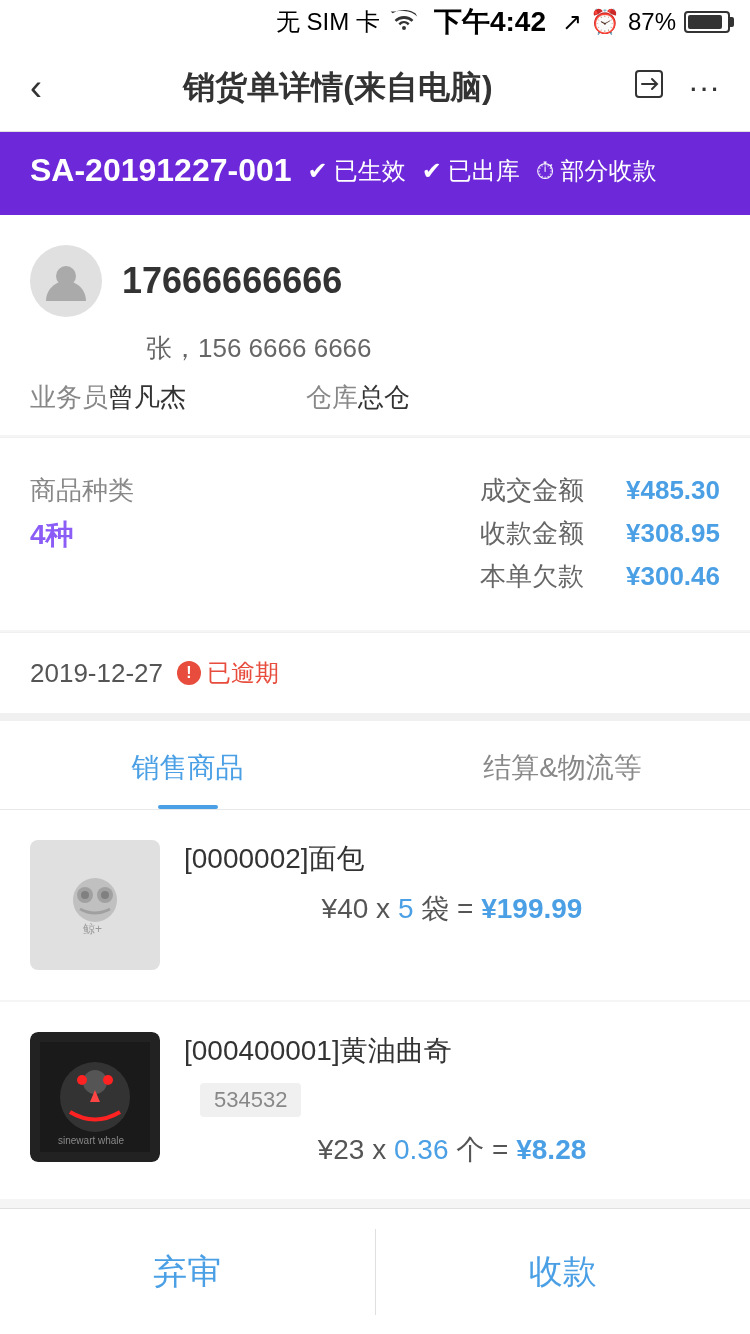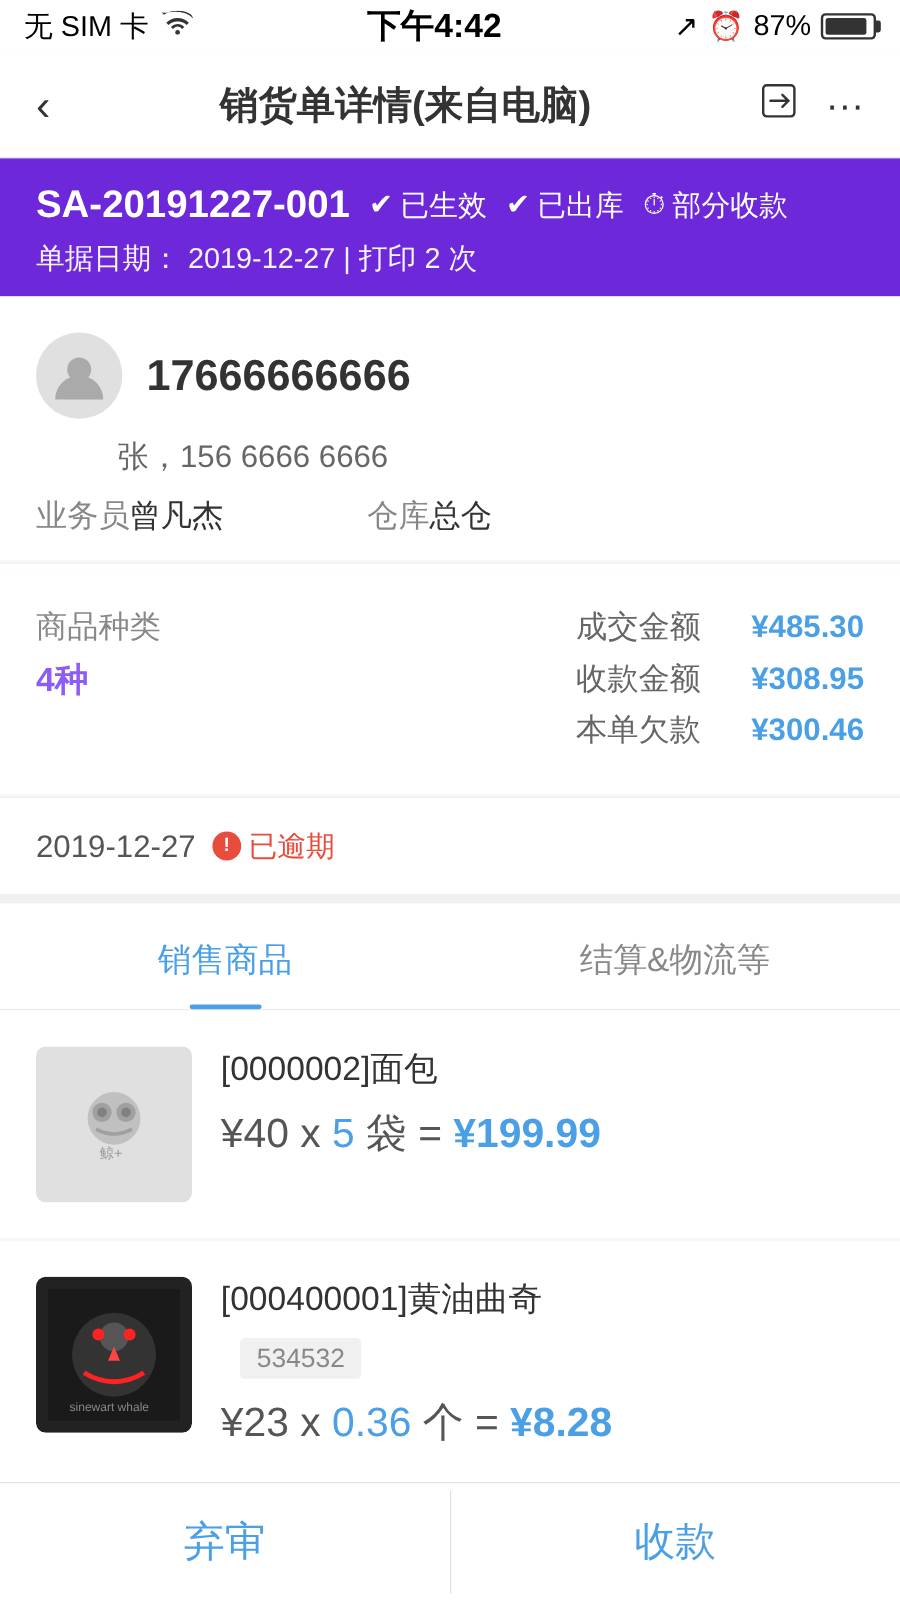--- a/index.html
+++ b/index.html
@@ -12,21 +12,21 @@
       overflow-x: hidden;
       font-size: 28px;
     }
 
     
     .status-bar {
       height: 44px;
       background: #fff;
       display: flex;
       align-items: center;
-      justify-content: space-between;
+      justify-content: flex-end;
       padding: 0 20px;
       font-size: 24px;
       font-weight: 500;
       gap: 16px;
     }
     .status-left { display: flex; align-items: center; gap: 10px; }
     .status-center { font-size: 28px; font-weight: 600; }
     .status-right { display: flex; align-items: center; gap: 8px; font-size: 24px; }
     .battery-icon {
       width: 46px; height: 22px; border: 2px solid #333; border-radius: 4px; position: relative; display: inline-flex; align-items: center;
@@ -95,21 +95,21 @@
       width: 72px;
       height: 72px;
       border-radius: 50%;
       background: #e0e0e0;
       display: flex;
       align-items: center;
       justify-content: center;
       flex-shrink: 0;
     }
     .customer-name { font-size: 36px; font-weight: 600; color: #333; }
-    .customer-sub { font-size: 26px; color: #666; margin-left: 68px; margin-bottom: 14px; }
+    .customer-sub { font-size: 26px; color: #666; margin-left: 116px; margin-bottom: 14px; }
     .customer-meta {
       display: flex;
       gap: 40px;
       margin-left: 0;
       font-size: 26px;
       color: #555;
     }
     .meta-item { display: flex; }
     .meta-label { color: #888; }
     .meta-value { color: #333; font-weight: 500; }
@@ -217,31 +217,31 @@
     .product-tag {
       display: inline-block;
       background: #f0f0f0;
       color: #888;
       font-size: 22px;
       padding: 4px 14px;
       border-radius: 4px;
       margin-bottom: 14px;
       margin-left: 16px;
     }
-    .product-price-row { font-size: 34px; color: #555; }
+    .product-price-row { font-size: 28px; color: #555; text-align: center; }
     .product-price-row .qty { color: #4BA0E5; }
     .product-price-row .total { color: #4BA0E5; font-weight: 600; }
 
     
     .bottom-bar {
       position: fixed;
       bottom: 0;
       left: 0;
       width: 750px;
-      height: 99px;
+      height: 126px;
       background: #fff;
       border-top: 1px solid #e0e0e0;
       display: flex;
       align-items: center;
     }
     .bottom-btn {
       flex: 1;
       text-align: center;
       font-size: 34px;
       color: #4BA0E5;
@@ -298,25 +298,20 @@
       <span>已生效</span>
     </div>
     <div class="status-badge">
       <span>✔</span>
       <span>已出库</span>
     </div>
     <div class="status-badge">
       <span>⏱</span>
       <span>部分收款</span>
     </div>
-  </div>
-  <div class="order-date-row">
-    <span>单据日期：</span>
-    <span>2019-12-27</span>
-    <span>| 打印 2 次</span>
   </div>
 </div>
 
 <div class="customer-section">
   <div class="customer-row">
     <div class="avatar">
       <svg width="50" height="50" viewBox="0 0 50 50" fill="none">
         <circle cx="25" cy="20" r="10" fill="#aaa"></circle>
         <path d="M5 45c0-11 8.95-20 20-20s20 8.95 20 20" fill="#aaa"></path>
       </svg>

